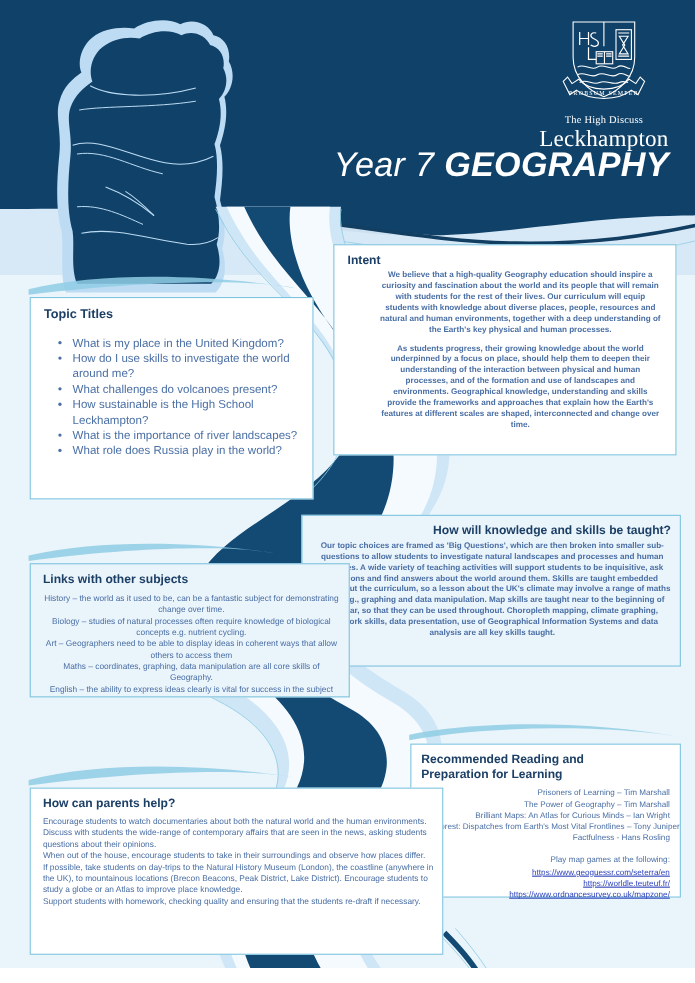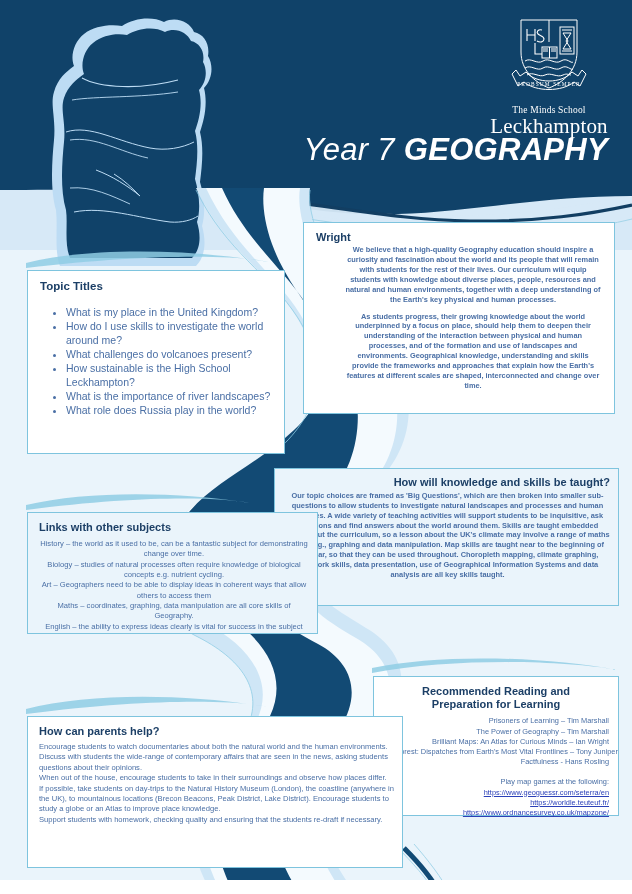--- a/index.html
+++ b/index.html
@@ -146,21 +146,21 @@
   #card-links .card-body { font-size: 7.6px; line-height: 1.36; text-align: center; }
 
   
   #card-reading {
     left: 373px; top: 676px;
     width: 246px; height: 140px;
     padding: 8px 9px 6px 9px;
   }
   #card-reading .card-title {
     font-size: 11px;
-    text-align: center;
+    text-align: left;
     line-height: 1.2;
     margin-bottom: 5px;
   }
   #card-reading .card-body {
     font-size: 7.4px;
     text-align: right;
     line-height: 1.38;
   }
   #reading-list div { white-space: nowrap; }
   #play-label { margin-top: 10px; }
@@ -336,21 +336,21 @@
             <rect x="54" y="13" width="14" height="27"></rect>
             <path d="M56,16 L66,16 M56,37 L66,37"></path>
             <path d="M57,19 L65,19 L60,27 L65,35 L57,35 L62,27 Z"></path>
           </g>
 
           <path d="M6,60 L10,56 L14,62 L20,58 C30,70 56,70 66,58 L72,62 L76,56 L80,60
                    L74,72 L68,68 C56,78 30,78 18,68 L12,72 Z"></path>
         </g>
         <text x="43" y="72" text-anchor="middle" fill="#ffffff" font-family="Liberation Serif, serif" font-size="5.4" letter-spacing="1.1">PROBSUM SEMPER</text>
       </svg>
-      <div class="crest-line-1">The Minds School</div>
+      <div class="crest-line-1">The High Discuss</div>
       <div class="crest-line-2">Leckhampton</div>
     </div>
 
     <div id="main-title">
       <span class="light">Year 7 </span><span class="bold">GEOGRAPHY</span>
     </div>
   </div>
 
   <div id="card-topics" class="card">
     <div class="card-title">Topic Titles</div>
@@ -358,21 +358,21 @@
       <li>What is my place in the United Kingdom?</li>
       <li>How do I use skills to investigate the world around me?</li>
       <li>What challenges do volcanoes present?</li>
       <li>How sustainable is the High School Leckhampton?</li>
       <li>What is the importance of river landscapes?</li>
       <li>What role does Russia play in the world?</li>
     </ul>
   </div>
 
   <div id="card-intent" class="card">
-    <div class="card-title">Wright</div>
+    <div class="card-title">Intent</div>
     <div class="card-body">
       <p>We believe that a high-quality Geography education should inspire a curiosity and fascination about the world and its people that will remain with  students for the rest of their lives. Our curriculum will equip students with knowledge about diverse places, people, resources and natural and human environments, together with a deep understanding of the Earth's key physical and human processes.</p>
       <p>As students progress, their growing knowledge about the world underpinned by a focus on place, should help them to deepen their understanding of the interaction between physical and human processes, and of the formation and use of landscapes and environments. Geographical knowledge, understanding and skills provide the frameworks and approaches that explain how the Earth's features at different scales are shaped, interconnected and change over time.</p>
     </div>
   </div>
 
   <div id="card-taught" class="card tint">
     <div class="card-title">How will knowledge and skills be taught?</div>
     <div class="card-body">
       <p>Our topic choices are framed as 'Big Questions', which are then broken into smaller sub-questions to allow students to investigate natural landscapes and processes and human activities. A wide variety of teaching activities will support students to be inquisitive, ask questions and find answers about the world around them. Skills are taught embedded throughout the curriculum, so a lesson about the UK's climate may involve a range of maths skills e.g., graphing and data manipulation. Map skills are taught near to the beginning of the year, so that they can be used throughout. Choropleth mapping, climate graphing, fieldwork skills, data presentation, use of Geographical Information Systems and data analysis are all key skills taught.</p>

